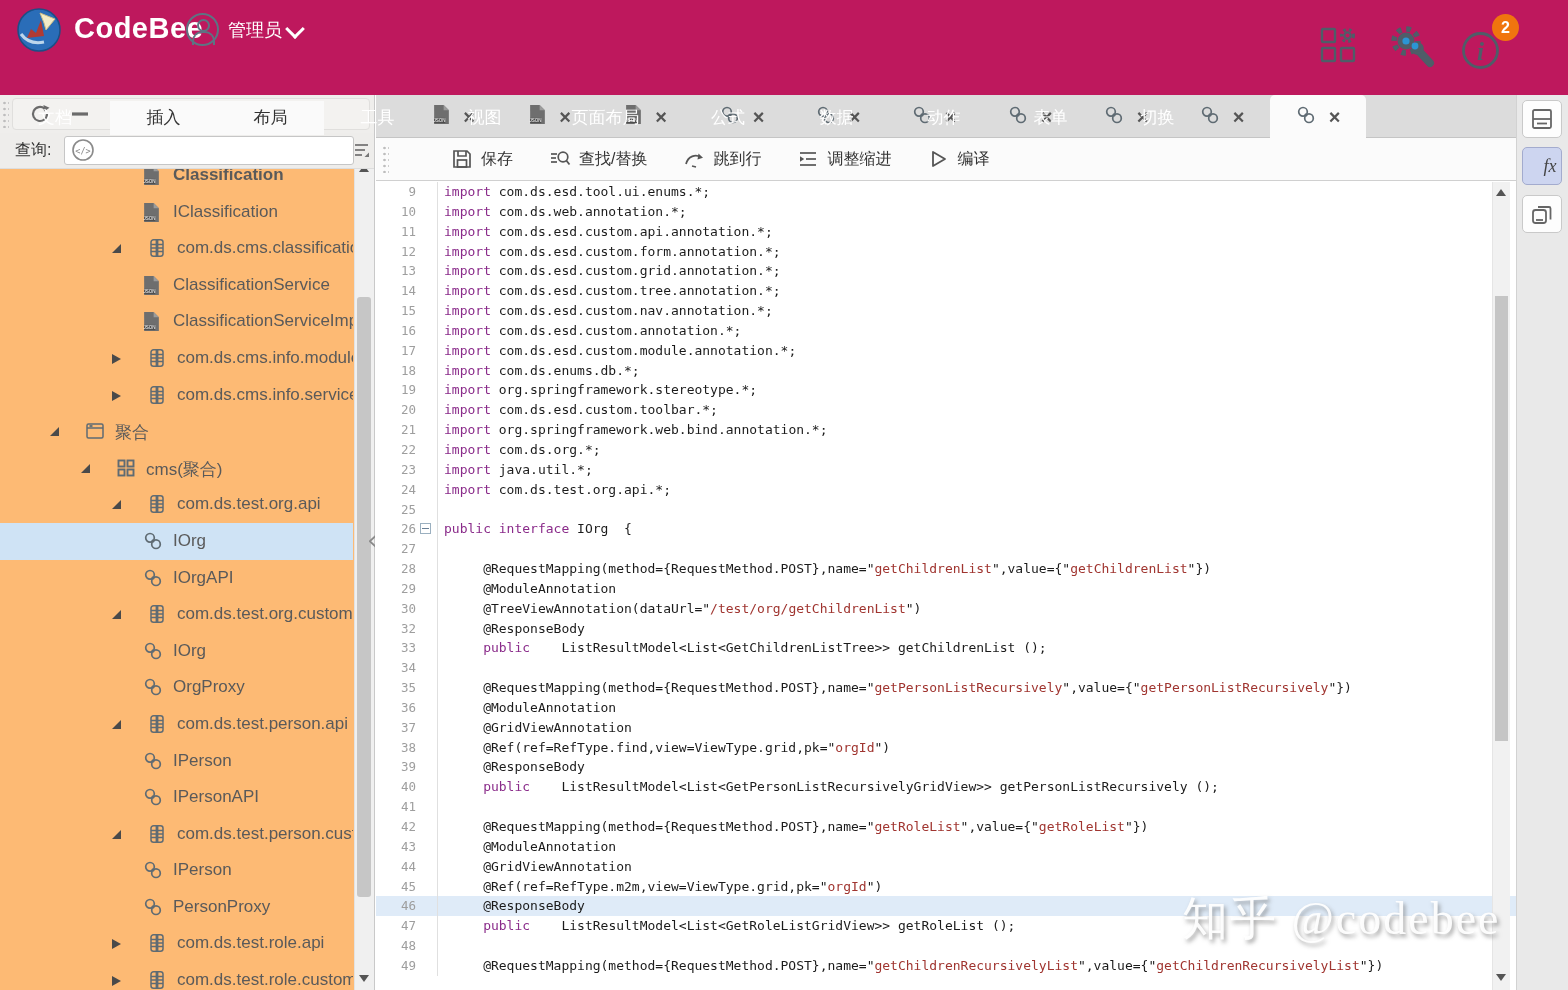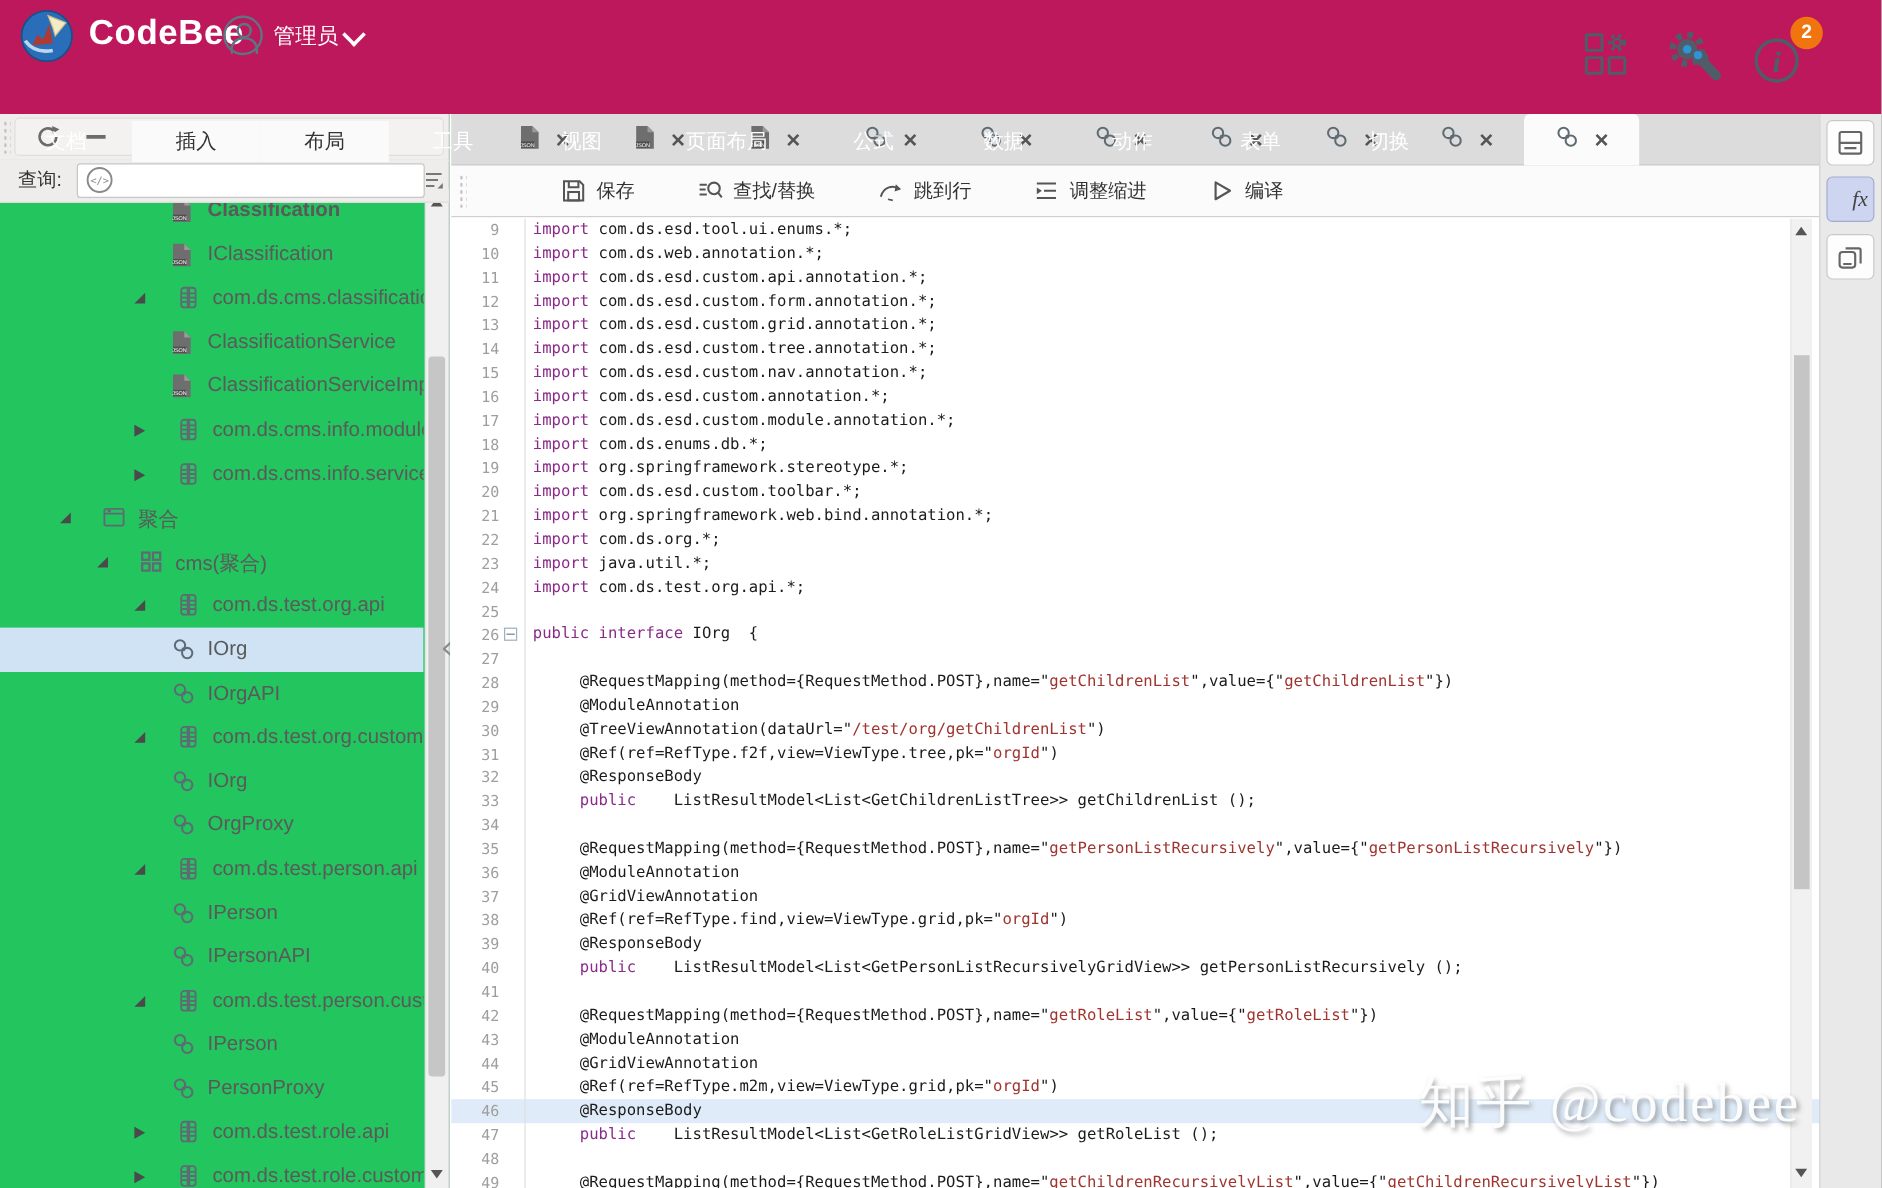--- a/index.html
+++ b/index.html
@@ -18,21 +18,21 @@
   .badge{position:absolute;left:1492px;top:14px;width:27px;height:27px;border-radius:50%;background:#f0750e;
          color:#fff;font-size:16px;font-weight:bold;text-align:center;line-height:27px;}
   
   .menubar{position:absolute;left:0;top:61px;height:34px;display:flex;margin-top:40px;}
   .menu-item{width:107px;height:34px;line-height:34px;text-align:center;color:#fff;font-size:17px;cursor:default;}
   .menu-item:nth-child(1){width:110px;}
   .menu-item:nth-child(6){width:135px;}
   .menu-item:nth-child(7){width:110px;}
   .menu-item.active{background:#fafafa;color:#333;}
   
-  .sidebar{position:absolute;top:95px;left:0;width:375px;bottom:0;background:#22c55e;border-right:1px solid #c9c9c9;box-sizing:border-box;}
+  .sidebar{position:absolute;top:95px;left:0;width:375px;bottom:0;background:#fdba74;border-right:1px solid #c9c9c9;box-sizing:border-box;}
   .side-toolbar{position:absolute;top:0;left:0;right:0;height:38px;background:#efeeec;border-bottom:1px solid #dcdcdc;z-index:4;}
   .side-toolbar .panel{position:absolute;left:12px;right:4px;top:3px;bottom:3px;background:#f3f2f0;border:1px solid #e0dfdd;border-radius:4px;}
   .dots{position:absolute;width:7px;background-image:radial-gradient(#bdbdbd 1px, transparent 1.3px);background-size:5px 6px;}
   .sicon{position:absolute;top:7px;width:24px;height:24px;}
   .query-row{position:absolute;top:38px;left:0;right:0;height:35px;background:#eeedeb;border-bottom:1px solid #ddd;z-index:4;}
   .query-label{position:absolute;left:15px;top:7px;font-size:16px;color:#333;}
   .query-input{position:absolute;left:64px;top:3px;width:250px;height:25px;border:1px solid #c6c6c6;border-radius:3px;
                background:#fff;padding-left:36px;font-size:14px;outline:none;}
   .query-code-ic{position:absolute;left:71px;top:5px;width:24px;height:24px;z-index:5;}
   .query-list-ic{position:absolute;left:352px;top:7px;width:20px;height:20px;}
@@ -49,21 +49,21 @@
   .arr-dn{position:absolute;left:4px;width:0;height:0;border-left:5px solid transparent;border-right:5px solid transparent;border-top:7px solid #555;}
   .sthumb{position:absolute;left:2px;width:14px;background:#c6c6c6;border-radius:3px;}
   
   .editor{position:absolute;top:95px;left:376px;right:52px;bottom:0;background:#fff;}
   .tabbar{position:absolute;top:0;left:0;right:0;height:43px;background:#dcdcdc;border-bottom:1px solid #c5c5c5;
           display:flex;padding-left:30px;box-sizing:border-box;}
   .ed-tab{width:96px;height:43px;display:flex;align-items:center;justify-content:center;gap:13px;cursor:default;}
   .ed-tab.active{background:#fbfbfb;border-radius:5px 5px 0 0;}
   .tab-x{font-size:20px;font-weight:bold;color:#555;line-height:1;}
   .ed-toolbar{position:absolute;top:43px;left:0;right:0;height:43px;background:#fbfbfb;border-bottom:1px solid #d0d0d0;
-              display:flex;align-items:center;gap:52px;padding-left:32px;box-sizing:border-box;}
+              display:flex;align-items:center;gap:36px;padding-left:32px;box-sizing:border-box;}
   .tb-btn{display:flex;align-items:center;gap:8px;font-size:16px;color:#333;cursor:default;}
   .code-wrap{position:absolute;top:87px;left:0;right:0;bottom:0;background:#fff;overflow:hidden;}
   .code-line{display:flex;height:19.85px;line-height:19.85px;font-family:"DejaVu Sans Mono",monospace;font-size:13px;white-space:pre;color:#1b1b1b;}
   .code-line.hl{background:#dfebf8;}
   .ln{width:40px;text-align:right;color:#9e9e9e;flex:none;font-size:12.5px;}
   .gut{width:21px;flex:none;border-right:1px solid #e0e0e0;margin-right:6px;position:relative;}
   .foldbox{position:absolute;left:4px;top:4px;width:11px;height:11px;border:1px solid #9bb0c0;background:#fff;box-sizing:border-box;}
   .foldbox::after{content:"";position:absolute;left:1px;top:3.5px;width:7px;height:1.5px;background:#6a8096;}
   .kw{color:#8a2b8a;}
   .st{color:#a03530;}
@@ -565,21 +565,20 @@
           <div class="code-line"><span class="ln">21</span><span class="gut"></span><span><span class="kw">import</span><span> org.springframework.web.bind.annotation.*;</span></span></div>
           <div class="code-line"><span class="ln">22</span><span class="gut"></span><span><span class="kw">import</span><span> com.ds.org.*;</span></span></div>
           <div class="code-line"><span class="ln">23</span><span class="gut"></span><span><span class="kw">import</span><span> java.util.*;</span></span></div>
           <div class="code-line"><span class="ln">24</span><span class="gut"></span><span><span class="kw">import</span><span> com.ds.test.org.api.*;</span></span></div>
           <div class="code-line"><span class="ln">25</span><span class="gut"></span><span></span></div>
           <div class="code-line"><span class="ln">26</span><span class="gut"><span class="foldbox"></span></span><span><span class="kw">public</span><span> </span><span class="kw">interface</span><span> IOrg  {</span></span></div>
           <div class="code-line"><span class="ln">27</span><span class="gut"></span><span></span></div>
           <div class="code-line"><span class="ln">28</span><span class="gut"></span><span><span>     @RequestMapping(method={RequestMethod.POST},name="</span><span class="st">getChildrenList</span><span>",value={"</span><span class="st">getChildrenList</span><span>"})</span></span></div>
           <div class="code-line"><span class="ln">29</span><span class="gut"></span><span><span>     @ModuleAnnotation</span></span></div>
           <div class="code-line"><span class="ln">30</span><span class="gut"></span><span><span>     @TreeViewAnnotation(dataUrl="</span><span class="st">/test/org/getChildrenList</span><span>")</span></span></div>
-          <div class="code-line"><span class="ln">31</span><span class="gut"></span><span><span>     @Ref(ref=RefType.f2f,view=ViewType.tree,pk="</span><span class="st">orgId</span><span>")</span></span></div>
           <div class="code-line"><span class="ln">32</span><span class="gut"></span><span><span>     @ResponseBody</span></span></div>
           <div class="code-line"><span class="ln">33</span><span class="gut"></span><span><span>     </span><span class="kw">public</span><span>    ListResultModel&lt;List&lt;GetChildrenListTree&gt;&gt; getChildrenList ();</span></span></div>
           <div class="code-line"><span class="ln">34</span><span class="gut"></span><span></span></div>
           <div class="code-line"><span class="ln">35</span><span class="gut"></span><span><span>     @RequestMapping(method={RequestMethod.POST},name="</span><span class="st">getPersonListRecursively</span><span>",value={"</span><span class="st">getPersonListRecursively</span><span>"})</span></span></div>
           <div class="code-line"><span class="ln">36</span><span class="gut"></span><span><span>     @ModuleAnnotation</span></span></div>
           <div class="code-line"><span class="ln">37</span><span class="gut"></span><span><span>     @GridViewAnnotation</span></span></div>
           <div class="code-line"><span class="ln">38</span><span class="gut"></span><span><span>     @Ref(ref=RefType.find,view=ViewType.grid,pk="</span><span class="st">orgId</span><span>")</span></span></div>
           <div class="code-line"><span class="ln">39</span><span class="gut"></span><span><span>     @ResponseBody</span></span></div>
           <div class="code-line"><span class="ln">40</span><span class="gut"></span><span><span>     </span><span class="kw">public</span><span>    ListResultModel&lt;List&lt;GetPersonListRecursivelyGridView&gt;&gt; getPersonListRecursively ();</span></span></div>
           <div class="code-line"><span class="ln">41</span><span class="gut"></span><span></span></div>

